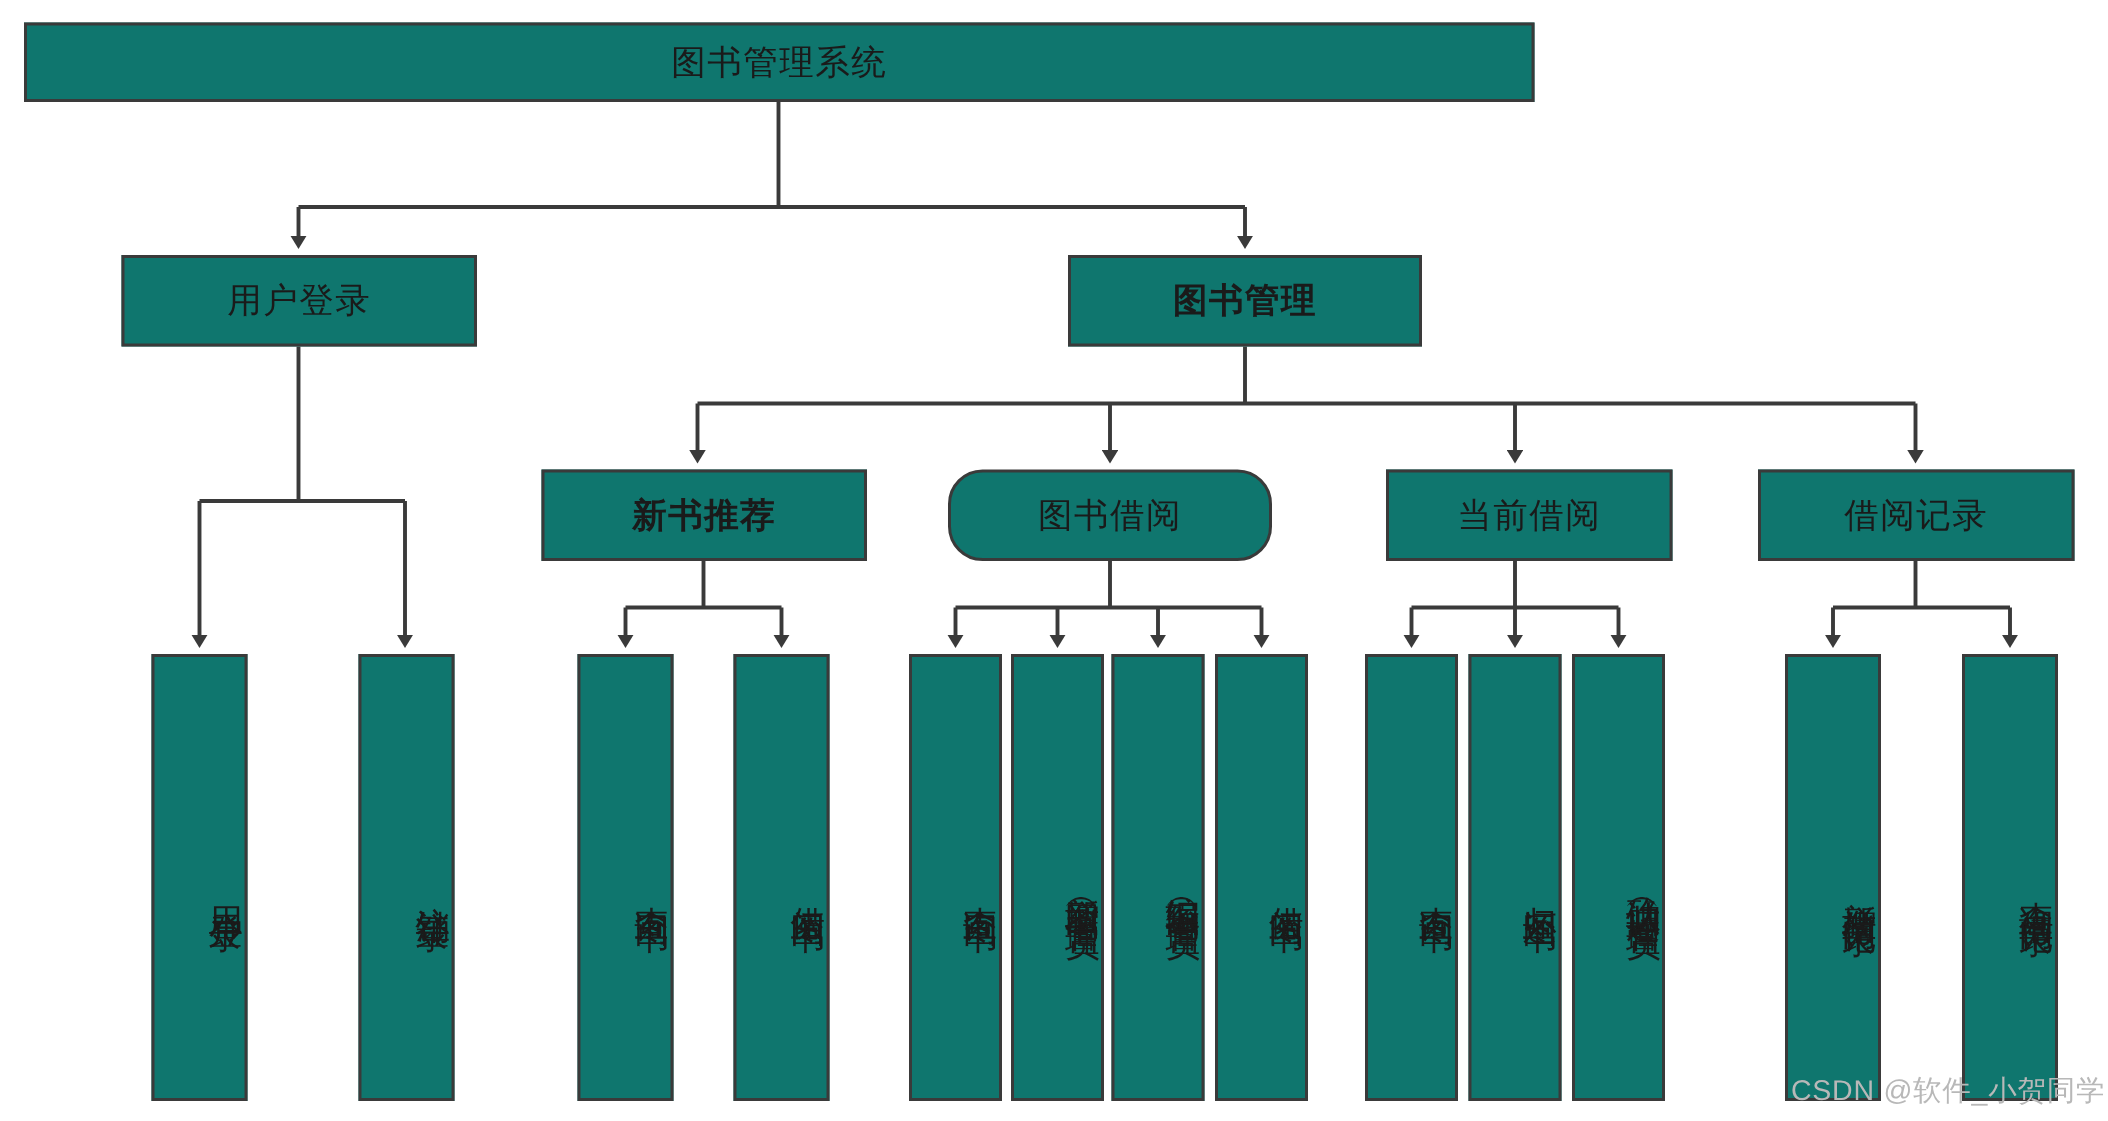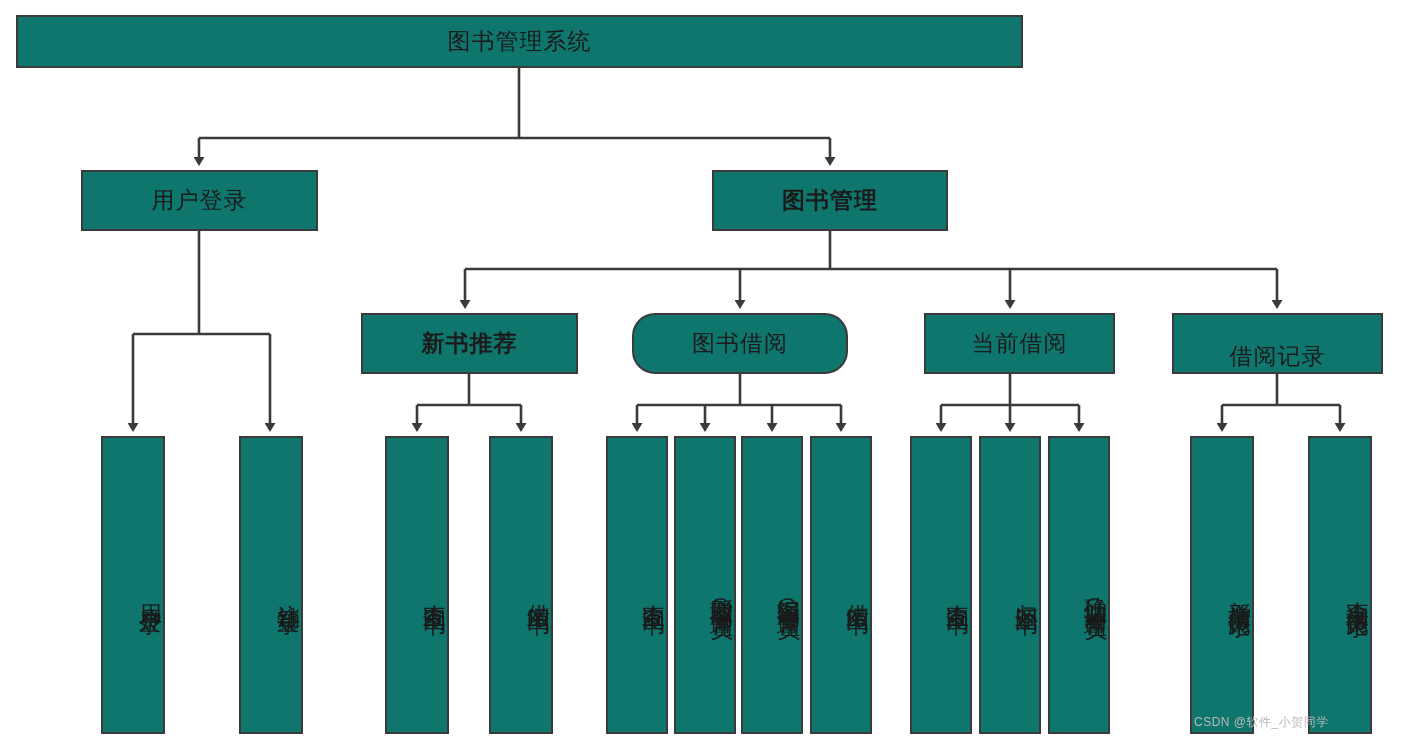--- a/index.html
+++ b/index.html
@@ -49,21 +49,21 @@
     justify-content: center;
   }
   .node.leaf .vlabel {
     writing-mode: vertical-rl;
     text-orientation: upright;
     line-height: 1.05;
     text-align: center;
   }
   .watermark {
     position: absolute;
-    font-size: 12px;
+    font-size: 19px;
     color: #b8b8b8;
     white-space: nowrap;
     letter-spacing: 0.5px;
   }
 </style>
 </head>
 <body>
 
 <div id="canvas">
 
@@ -130,21 +130,21 @@
 
   <div class="node h" style="left:361px; top:313px; width:217px; height:61px;font-weight:bold;">
     <span>新书推荐</span>
   </div>
   <div class="node h" style="left:632px; top:313px; width:216px; height:61px;border-radius:23px;">
     <span>图书借阅</span>
   </div>
   <div class="node h" style="left:903px; top:313px; width:191px; height:61px;margin-left:21px;">
     <span>当前借阅</span>
   </div>
-  <div class="node h" style="left:1172px; top:313px; width:211px; height:61px;align-items:flex-end;">
+  <div class="node h" style="left:1172px; top:313px; width:211px; height:61px;">
     <span>借阅记录</span>
   </div>
 
   <div class="node leaf" style="left:101px; top:436px; width:64px; height:298px;">
     <span class="vlabel">用户登录</span>
   </div>
   <div class="node leaf" style="left:239px; top:436px; width:64px; height:298px;">
     <span class="vlabel">注销登录</span>
   </div>
 

